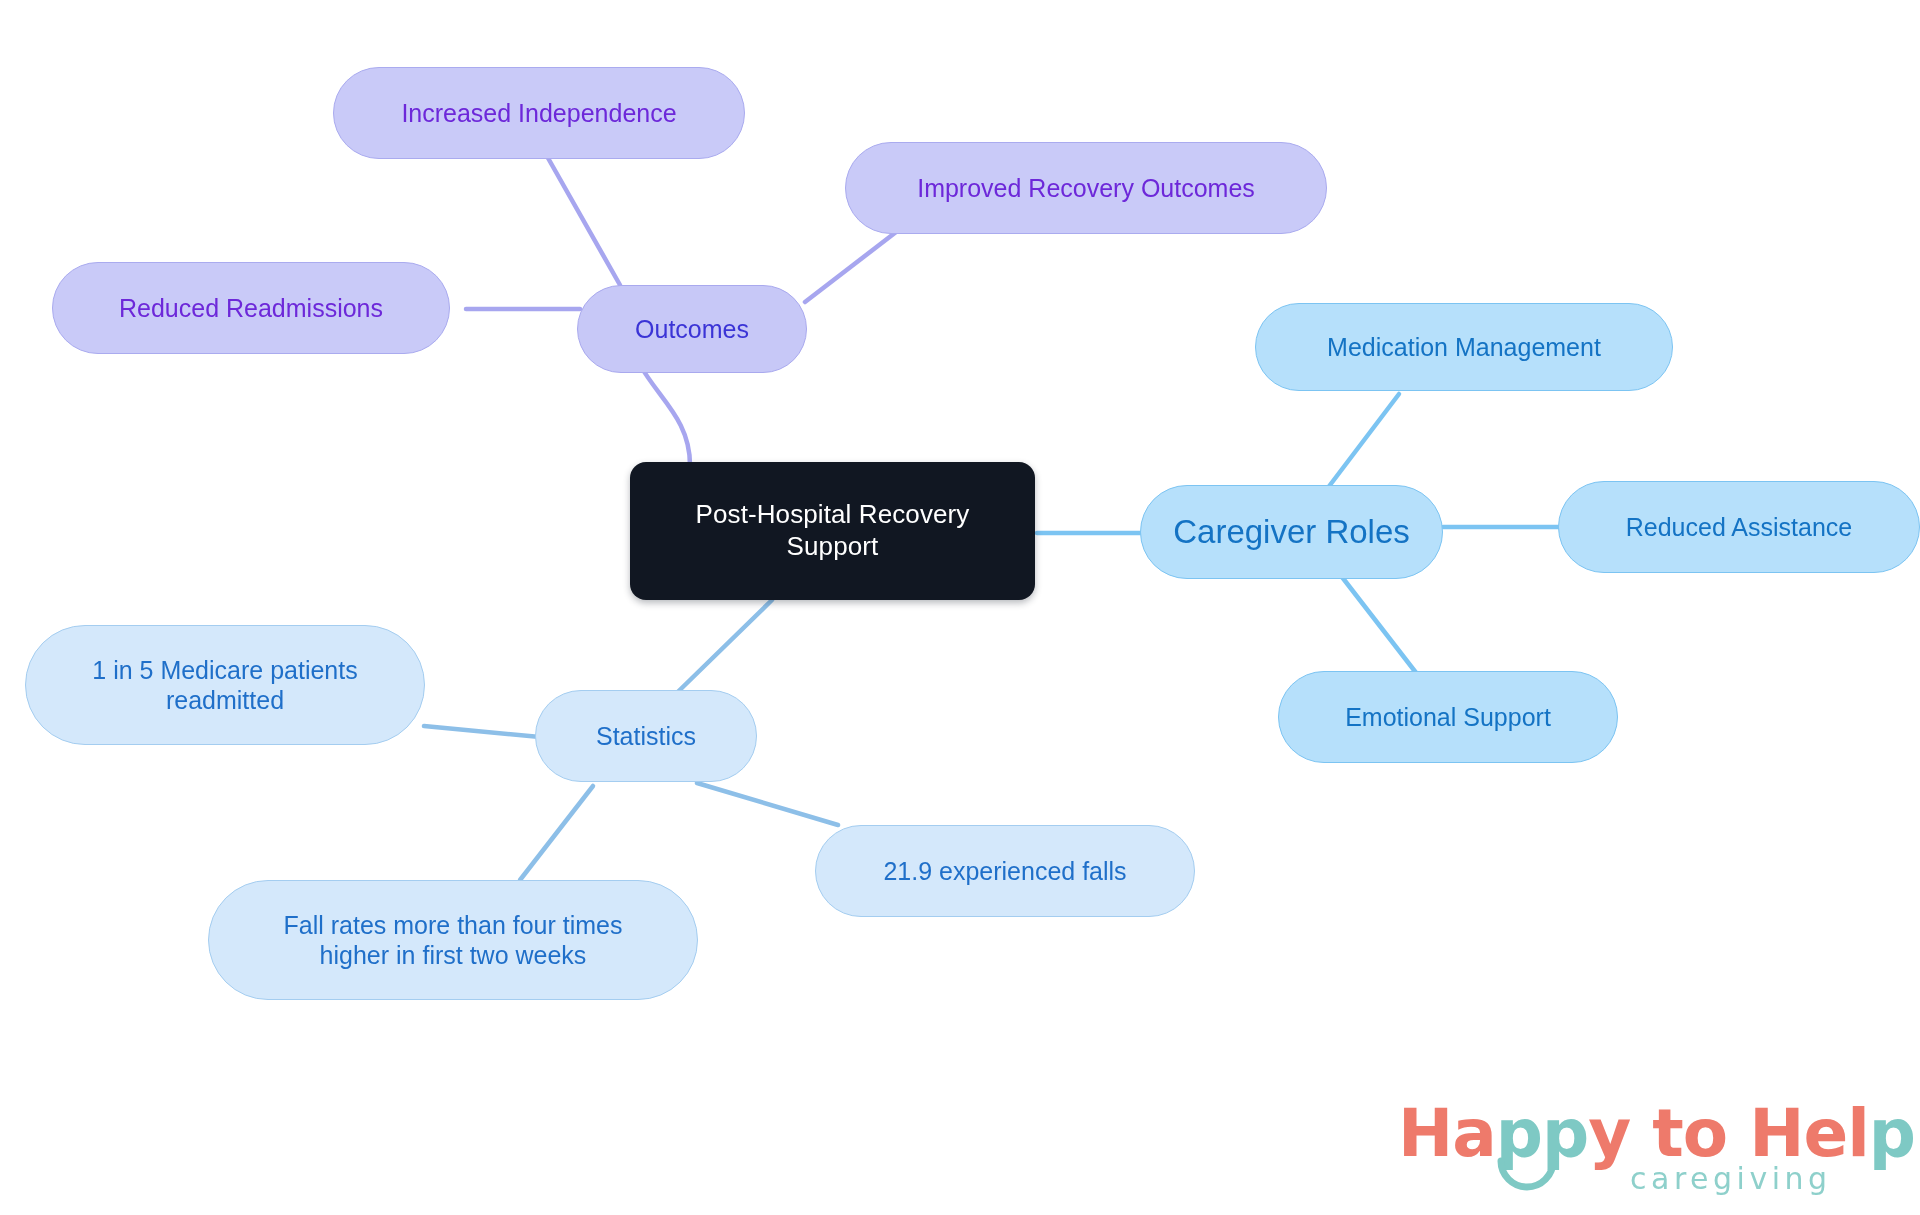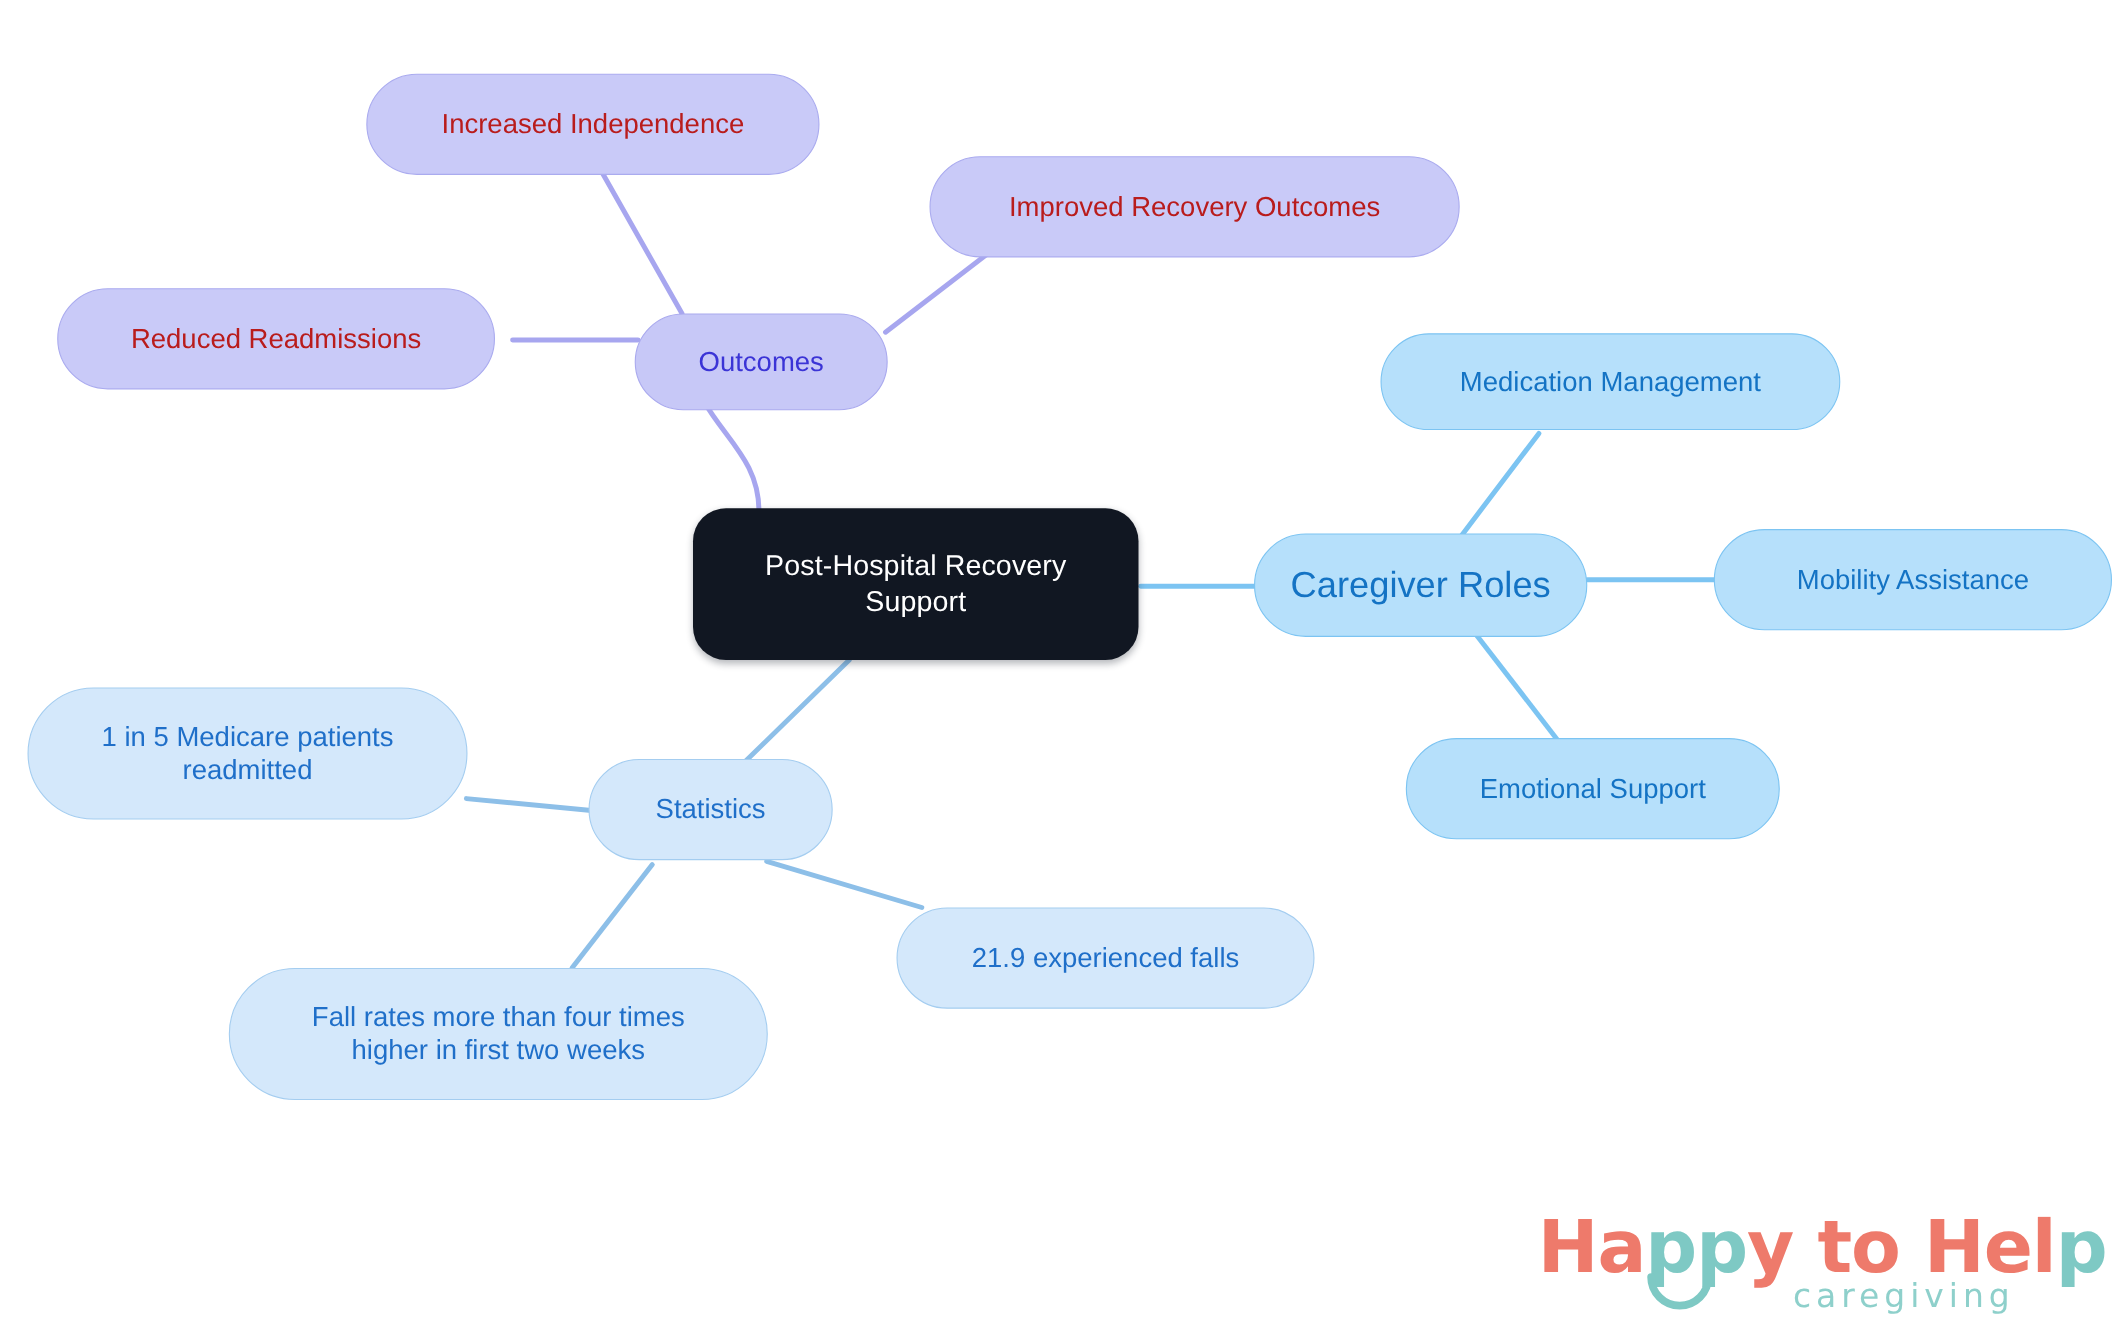--- a/index.html
+++ b/index.html
@@ -44,36 +44,36 @@
     line-height: 1.22;
     white-space: pre-line;
     padding: 0 18px;
   }
 
   
   .node.root {
     background: #111722;
     color: #ffffff;
     font-size: 26px;
-    border-radius: 30px;
+    border-radius: 16px;
     box-shadow: 0 3px 7px rgba(20,25,40,0.30);
     letter-spacing: 0.1px;
   }
 
   
   .node.purple-branch {
     background: #c7c8f7;
     border: 1.6px solid #a9a9ee;
     color: #3b34d6;
     font-size: 25px;
   }
   .node.purple-leaf {
     background: #c9caf8;
     border: 1.6px solid #aaabef;
-    color: #b91c1c;
+    color: #6d28d9;
     font-size: 25px;
   }
 
   
   .node.blue-branch {
     background: #b6e0fb;
     border: 1.6px solid #7cc4f2;
     color: #1473c4;
     font-size: 33px;
   }
@@ -176,21 +176,21 @@
   <div class="node purple-leaf" style="left:333px; top:67px; width:412px; height:92px;">Increased Independence</div>
 
   <div class="node purple-leaf" style="left:845px; top:142px; width:482px; height:92px;">Improved Recovery Outcomes</div>
 
   <div class="node purple-leaf" style="left:52px; top:262px; width:398px; height:92px;">Reduced Readmissions</div>
 
   <div class="node blue-branch" style="left:1140px; top:485px; width:303px; height:94px;">Caregiver Roles</div>
 
   <div class="node blue-leaf" style="left:1255px; top:303px; width:418px; height:88px;">Medication Management</div>
 
-  <div class="node blue-leaf" style="left:1558px; top:481px; width:362px; height:92px;">Mobility Assistance</div>
+  <div class="node blue-leaf" style="left:1558px; top:481px; width:362px; height:92px;">Reduced Assistance</div>
 
   <div class="node blue-leaf" style="left:1278px; top:671px; width:340px; height:92px;">Emotional Support</div>
 
   <div class="node lblue-branch" style="left:535px; top:690px; width:222px; height:92px;text-align:center;">Statistics</div>
 
   <div class="node lblue-leaf" style="left:25px; top:625px; width:400px; height:120px;">1 in 5 Medicare patients
 readmitted</div>
 
   <div class="node lblue-leaf" style="left:815px; top:825px; width:380px; height:92px;">21.9 experienced falls</div>
 

